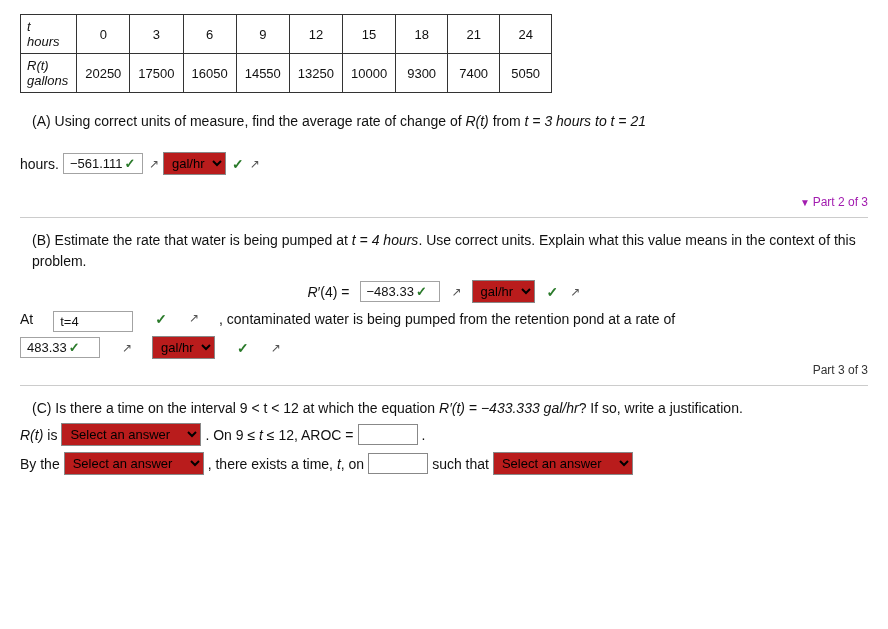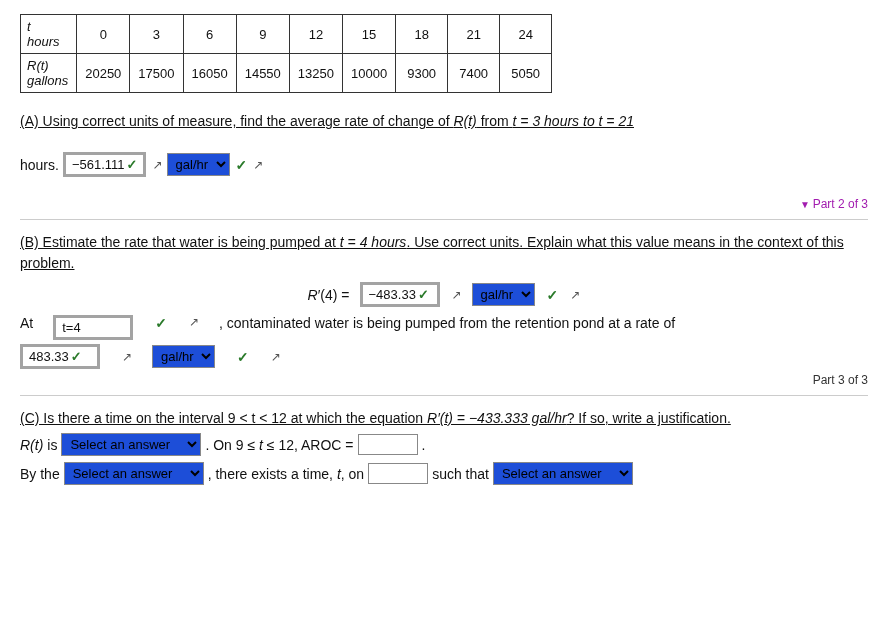--- a/index.html
+++ b/index.html
@@ -62,21 +62,21 @@
       display: flex;
       align-items: center;
       flex-wrap: wrap;
       gap: 4px;
       margin: 20px 0;
     }
 
     .answer-box {
       display: inline-flex;
       align-items: center;
-      border: 3px solid #a3a3a3;
+      border: 1px solid #a3a3a3;
       padding: 2px 6px;
       min-width: 80px;
       background: #fff;
       font-size: 13px;
     }
 
     .check-mark {
       color: #2a7a2a;
       font-weight: bold;
       margin-left: 2px;
@@ -86,36 +86,35 @@
       cursor: pointer;
       color: #555;
       font-size: 12px;
       margin-left: 2px;
     }
 
     select.inline-select {
       border: 1px solid #888;
       font-size: 13px;
       padding: 2px 4px;
-      background: #1d4ed8;
+      background: #b91c1c;
       cursor: pointer;
     }
 
     input.inline-input-sm {
       border: 1px solid #888;
       font-size: 13px;
       padding: 2px 6px;
       width: 60px;
       background: #fff;
     }
 
     .text-block {
       line-height: 1.5;
-      margin: 4px 0;
-      text-decoration: underline;
+      margin: 4px 12px;
     }
 
     .indent-row {
       display: flex;
       align-items: center;
       justify-content: center;
       gap: 10px;
       flex-wrap: wrap;
       margin: 8px 0;
     }

